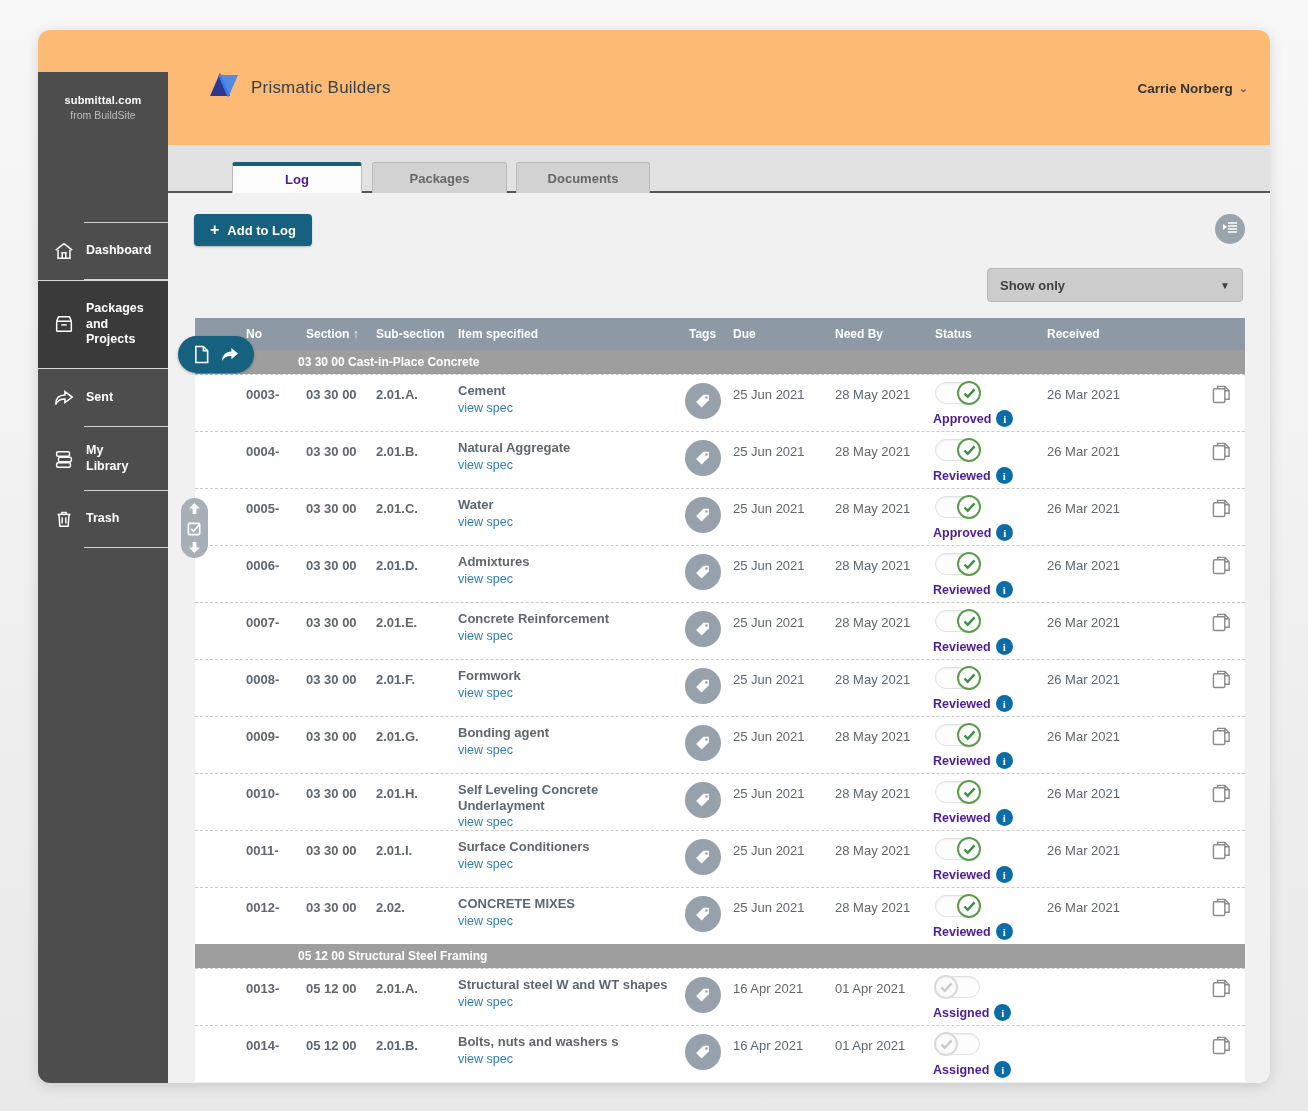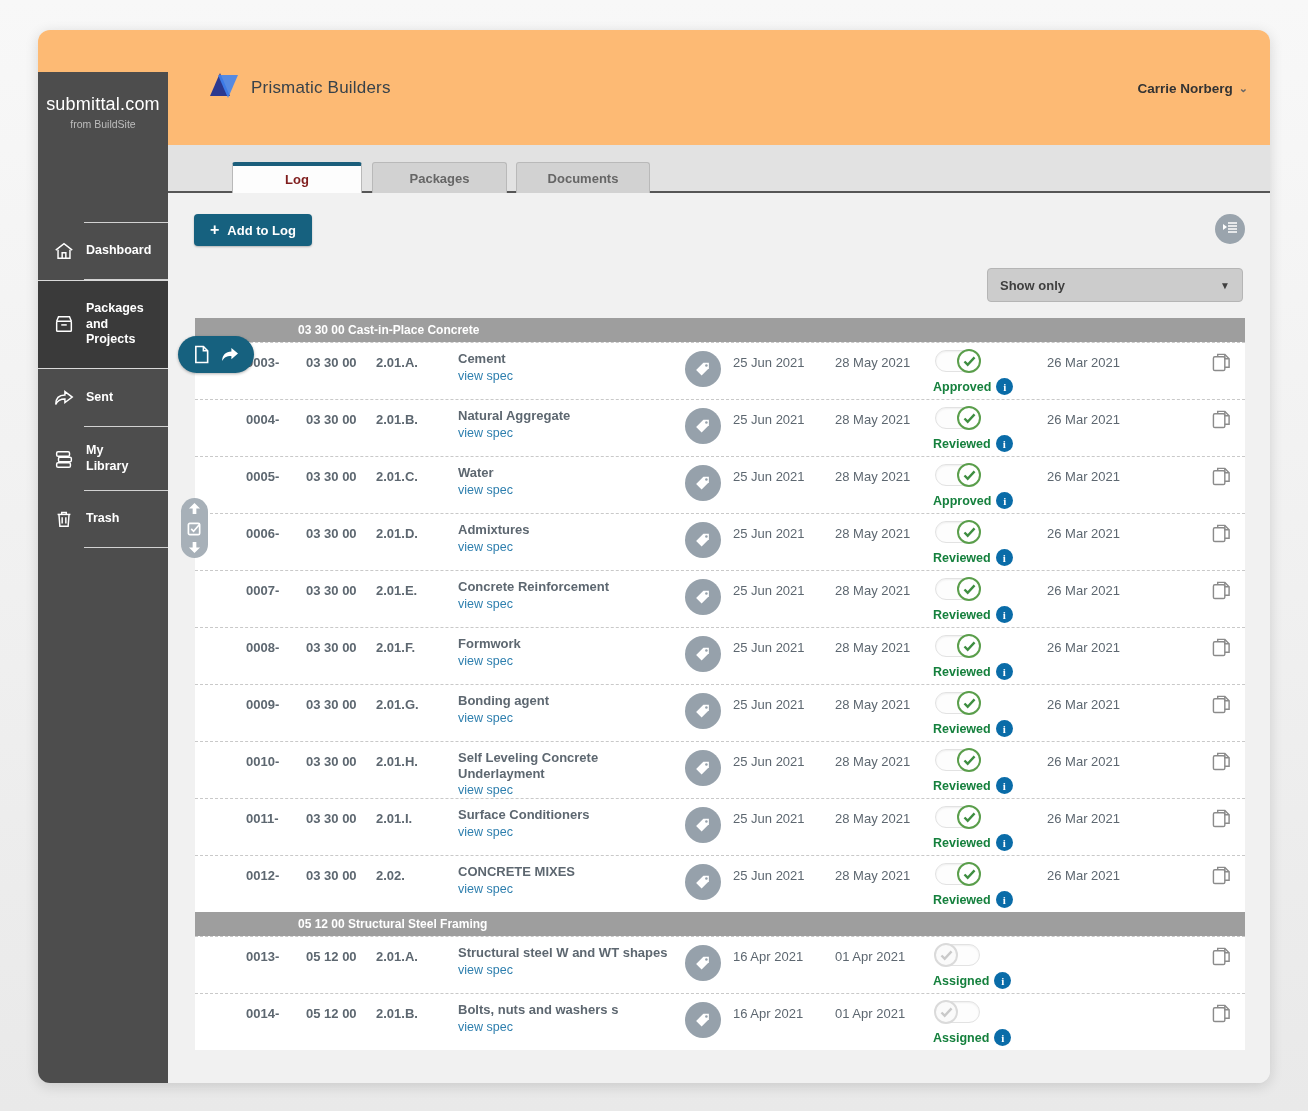--- a/index.html
+++ b/index.html
@@ -13,37 +13,37 @@
   .app-header { position:absolute; left:0; top:0; width:100%; height:115px; background:#fdba74; }
   .brand-row { position:absolute; left:167px; top:58px; display:flex; align-items:center; gap:10px; transform:translateY(-50%); }
   .company-name { font-size:17px; color:#38424a; letter-spacing:.2px; }
   .user-menu { position:absolute; right:22px; top:58px; transform:translateY(-50%); display:flex; align-items:center; gap:6px;
                font-size:13.5px; font-weight:bold; color:#333; cursor:pointer; }
   .chev { font-size:11px; color:#666; }
 
   
   .sidebar { position:absolute; left:0; top:42px; width:130px; bottom:0; background:#4d4d4d; color:#fff; }
   .side-brand { text-align:center; padding-top:22px; }
-  .side-brand .t { font-size:18px; font-weight:normal; letter-spacing:.2px; }
+  .side-brand .t { font-size:11px; font-weight:bold; letter-spacing:.2px; }
   .side-brand .s { font-size:10.5px; color:#bdbdbd; margin-top:3px; }
   .nav { position:absolute; top:150px; left:0; right:0; }
   .divider { height:1px; background:rgba(255,255,255,.75); margin-left:46px; }
   .nav-item { display:flex; align-items:center; gap:10px; padding:16px 20px 16px 14px; cursor:pointer; }
   .nav-item .lbl { font-size:12.5px; font-weight:bold; line-height:1.25; }
   .nav-item.active { background:#3a3a3a; border-top:1px solid #d9d9d9; border-bottom:1px solid #d9d9d9; padding-top:20px; padding-bottom:20px; }
   .nav-item.active + .divider { background:transparent; }
   .nicon { width:24px; height:24px; flex:0 0 24px; display:flex; align-items:center; justify-content:center; }
   .nicon svg { stroke:#fff; fill:none; stroke-width:1.6; }
 
   
   .tabstrip { position:absolute; left:130px; right:0; top:115px; height:48px; background:#e2e2e2; border-bottom:2px solid #565656; }
   .tab { position:absolute; top:17px; height:31px; display:flex; align-items:center; justify-content:center;
          font-size:13px; font-weight:bold; cursor:pointer; border:1px solid #b9b9b9; border-bottom:none;
          background:#d2d2d2; color:#666; border-radius:3px 3px 0 0; }
-  .tab.active { background:#fdfdfd; color:#7f1d1d; border-top:4px solid #1b5e7b; }
+  .tab.active { background:#fdfdfd; color:#4c1d95; border-top:4px solid #1b5e7b; }
 
   
   .content { position:absolute; left:130px; right:0; top:163px; bottom:0; background:#f1f1f1; }
   .btn-add { position:absolute; left:26px; top:21px; height:32px; padding:0 16px; background:#16617f; color:#fff;
              border:none; border-radius:4px; font-size:13px; font-weight:bold; display:flex; align-items:center; gap:8px;
              cursor:pointer; font-family:inherit; box-shadow:0 1px 2px rgba(0,0,0,.25); }
   .btn-add .plus { font-size:16px; font-weight:bold; }
   .circ-btn { position:absolute; right:25px; top:21px; width:30px; height:30px; border-radius:50%; background:#9aa4ad;
               display:flex; align-items:center; justify-content:center; cursor:pointer; }
   .show-only { position:absolute; right:27px; top:75px; width:256px; height:34px; background:#cccccc; border:1px solid #b5b5b5;
@@ -73,21 +73,21 @@
   .c-status { padding-top:8px !important; }
   .toggle { position:relative; width:45px; height:22px; background:#fdfdfd; border:1px solid #e2e2e2; border-radius:11px;
             box-shadow:inset 0 1px 2px rgba(0,0,0,.06); cursor:pointer; }
   .chk { position:absolute; top:-2px; width:24px; height:24px; border-radius:50%; background:#fff;
          display:flex; align-items:center; justify-content:center; }
   .toggle.on .chk { right:-2px; border:2px solid #5a9e4b; }
   .toggle.on .chk svg polyline { stroke:#3e8e41; }
   .toggle.off .chk { left:-2px; border:2px solid #dadada; background:#fafafa; }
   .toggle.off .chk svg polyline { stroke:#c9c9c9; }
   .status-line { display:flex; align-items:center; gap:5px; margin-top:6px; margin-left:-2px; }
-  .status-label { font-size:12.5px; font-weight:bold; color:#15803d; white-space:nowrap; }
+  .status-label { font-size:12.5px; font-weight:bold; color:#4c1d95; white-space:nowrap; }
   .info-dot { width:17px; height:17px; border-radius:50%; background:#0a6ca8; color:#fff; font-size:11px; font-weight:bold;
               display:flex; align-items:center; justify-content:center; font-family:"Liberation Serif", serif; cursor:pointer; }
   .c-copy { padding-top:10px !important; display:flex; justify-content:center; }
   .copy-btn { cursor:pointer; }
 
   
   .float-pill { position:absolute; left:178px; top:336px; width:76px; height:37px; background:#16617f; border-radius:19px;
                 display:flex; align-items:center; justify-content:center; gap:10px; box-shadow:0 1px 3px rgba(0,0,0,.3); z-index:5; }
   .float-pill span { display:flex; cursor:pointer; }
   .vscroll { position:absolute; left:181px; top:498px; width:27px; height:60px; background:#a7b0b8; border-radius:14px;
@@ -211,20 +211,32 @@
             </svg>
         </span>
       </div>
 
       <div class="show-only">
         <span>Show only</span>
         <span class="caret">▼</span>
       </div>
 
       <div class="logtable">
+        <div class="grid thead">
+          <div class="th-no">No</div>
+          <div><span>Section</span> <span>↑</span></div>
+          <div>Sub-section</div>
+          <div>Item specified</div>
+          <div class="th-tags">Tags</div>
+          <div>Due</div>
+          <div>Need By</div>
+          <div>Status</div>
+          <div>Received</div>
+          <div></div>
+        </div>
         <div id="table-body">
             <div class="group-bar">03 30 00 Cast-in-Place Concrete</div>
             <div class="grid log-row">
     <div class="c-no">0003-</div>
     <div class="c-sec">03 30 00</div>
     <div class="c-sub">2.01.A.</div>
     <div class="c-item">
       <div class="item-name">Cement</div>
       <a class="view-spec">view spec</a>
     </div>

